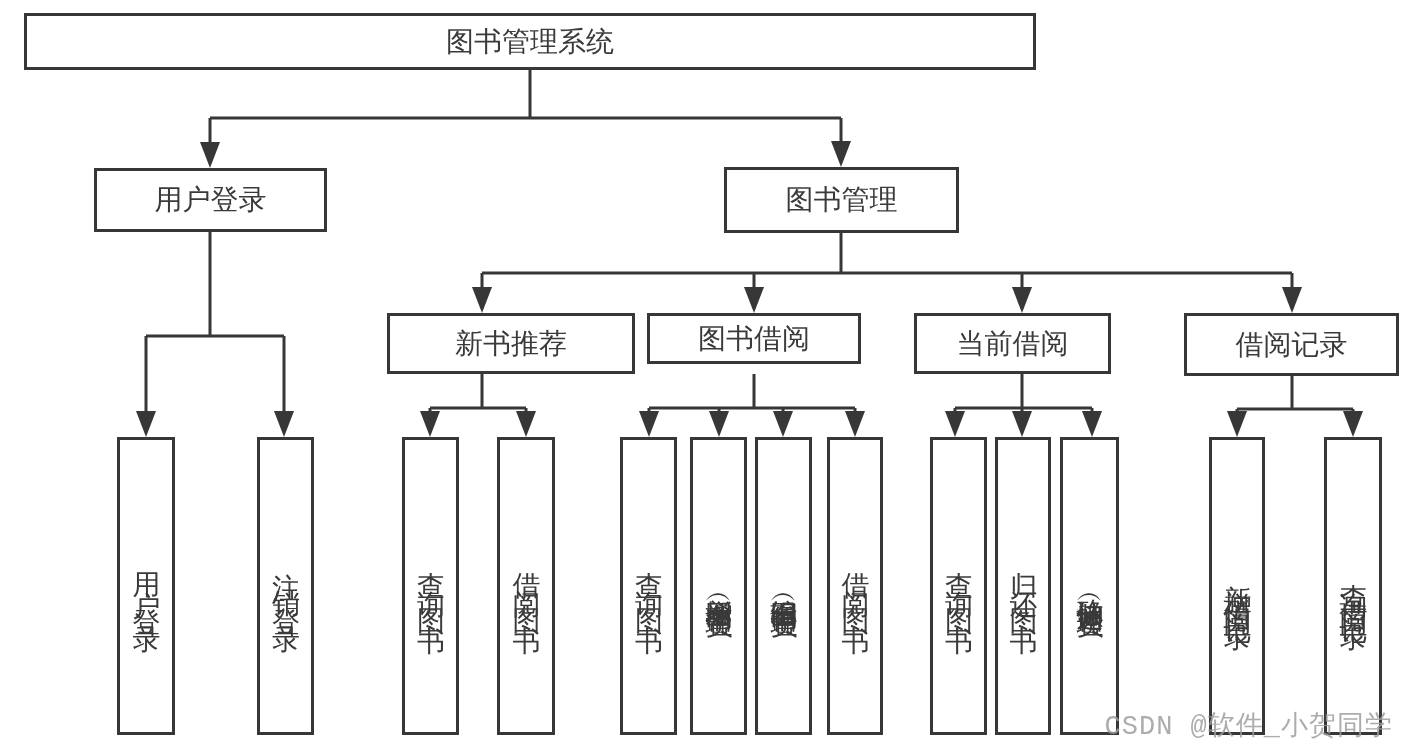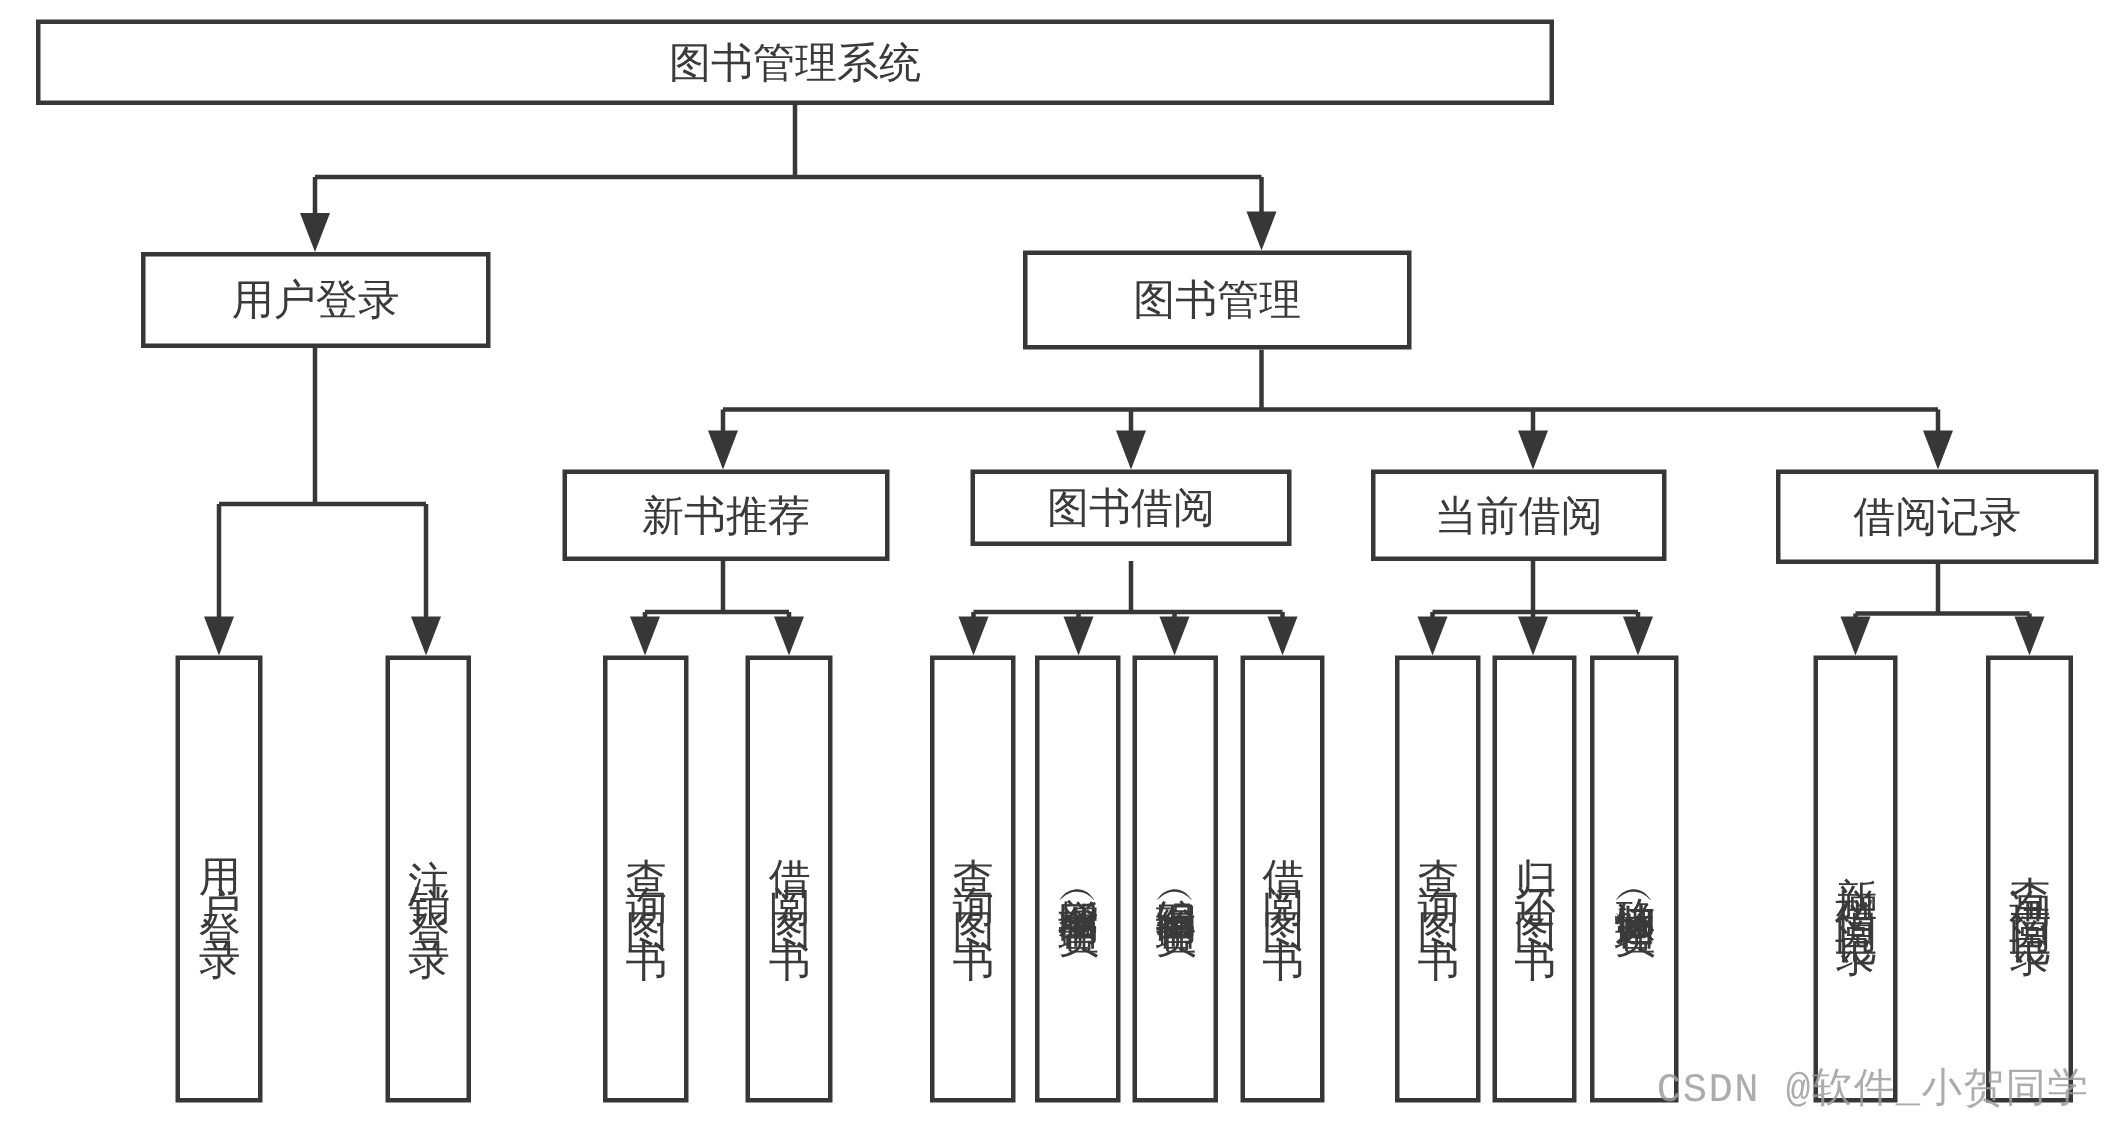--- a/index.html
+++ b/index.html
@@ -114,25 +114,25 @@
     </g>
   </svg>
 
   <div class="node" style="left:12px; top:13px; width:1012px; height:57px">
     <span>图书管理系统</span>
   </div>
 
   <div class="node" style="left:82px; top:168px; width:233px; height:64px">
     <span>用户登录</span>
   </div>
-  <div class="node" style="left:670px; top:167px; width:259px; height:66px">
+  <div class="node" style="left:712px; top:167px; width:235px; height:66px">
     <span>图书管理</span>
   </div>
 
-  <div class="node" style="left:363px; top:313px; width:218px; height:61px">
+  <div class="node" style="left:375px; top:313px; width:248px; height:61px">
     <span>新书推荐</span>
   </div>
   <div class="node" style="left:635px; top:313px; width:214px; height:51px">
     <span>图书借阅</span>
   </div>
   <div class="node" style="left:902px; top:313px; width:197px; height:61px">
     <span>当前借阅</span>
   </div>
   <div class="node" style="left:1172px; top:313px; width:215px; height:63px">
     <span>借阅记录</span>

